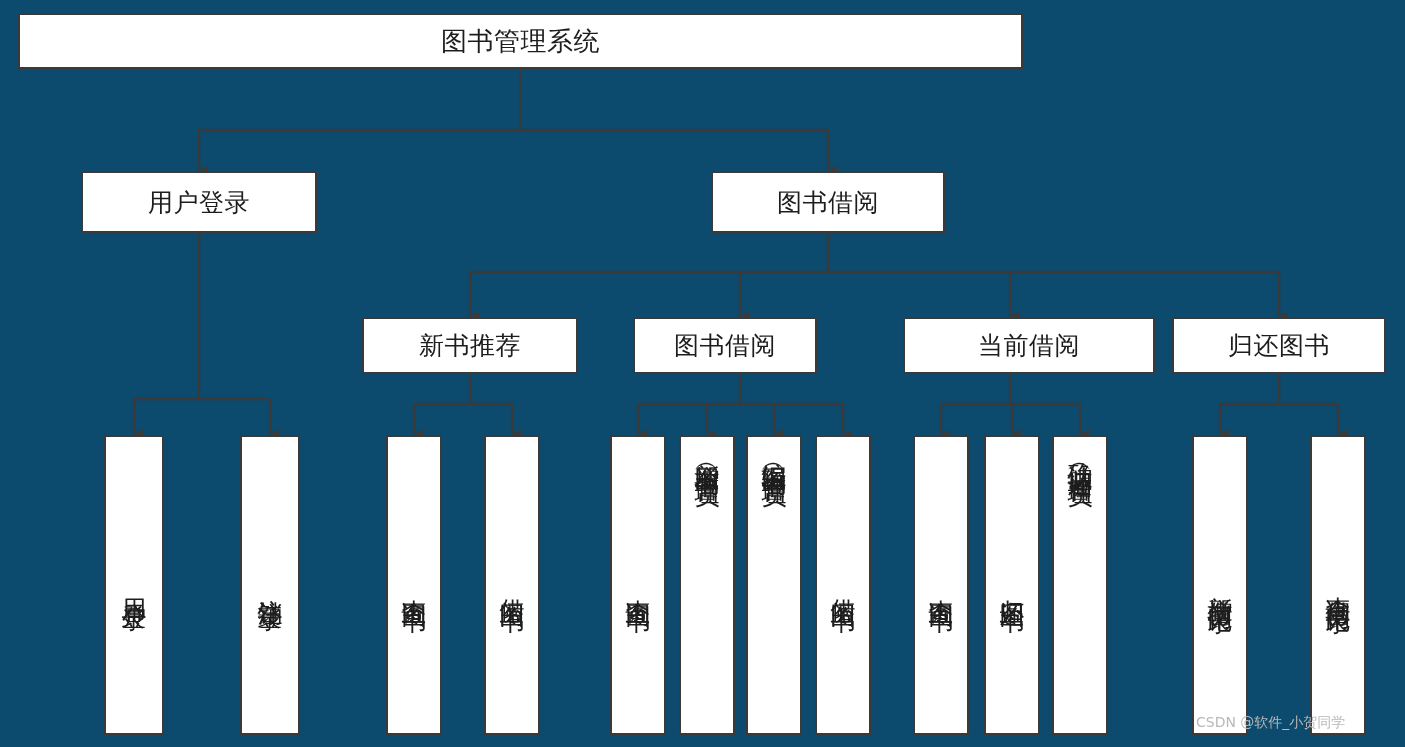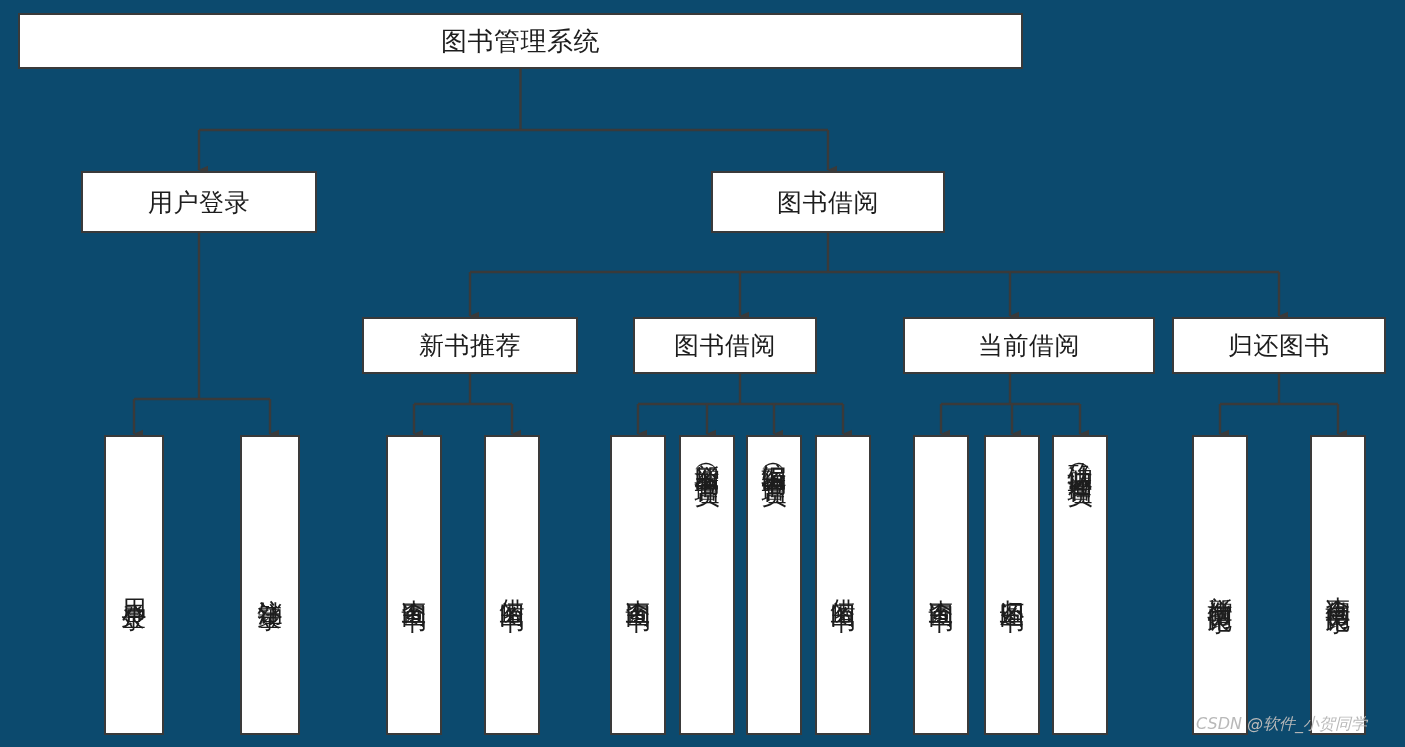--- a/index.html
+++ b/index.html
@@ -64,24 +64,23 @@
     letter-spacing: 3px;
   }
   
   .node.vert.centered {
     align-items: center;
     padding-top: 0;
   }
   .watermark {
     position: absolute;
     color: #b9b9b9;
-    font-size: 16px;
+    font-size: 14px;
     white-space: nowrap;
     user-select: none;
-    font-style: italic;
   }
 </style>
 </head>
 <body>
 
 <div id="diagram-root">
   <svg class="edges" viewBox="0 0 1405 747">
     <defs>
       <marker id="arrowhead" markerWidth="11" markerHeight="11" refX="5" refY="9.4" orient="auto" markerUnits="userSpaceOnUse">
         <path d="M 0.6 0 L 9.4 0 L 5 10.2 Z" fill="#3a3a3a"></path>

